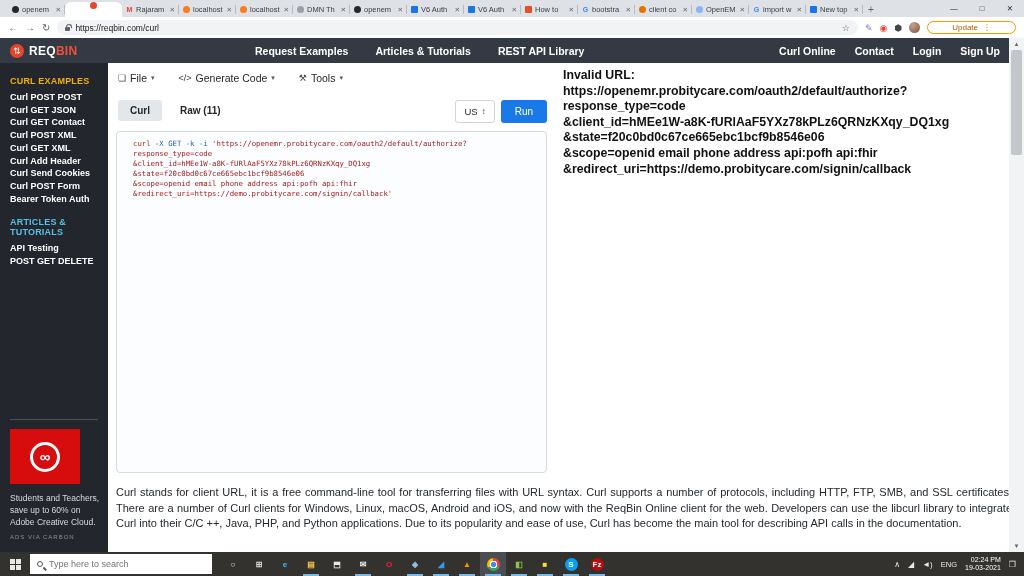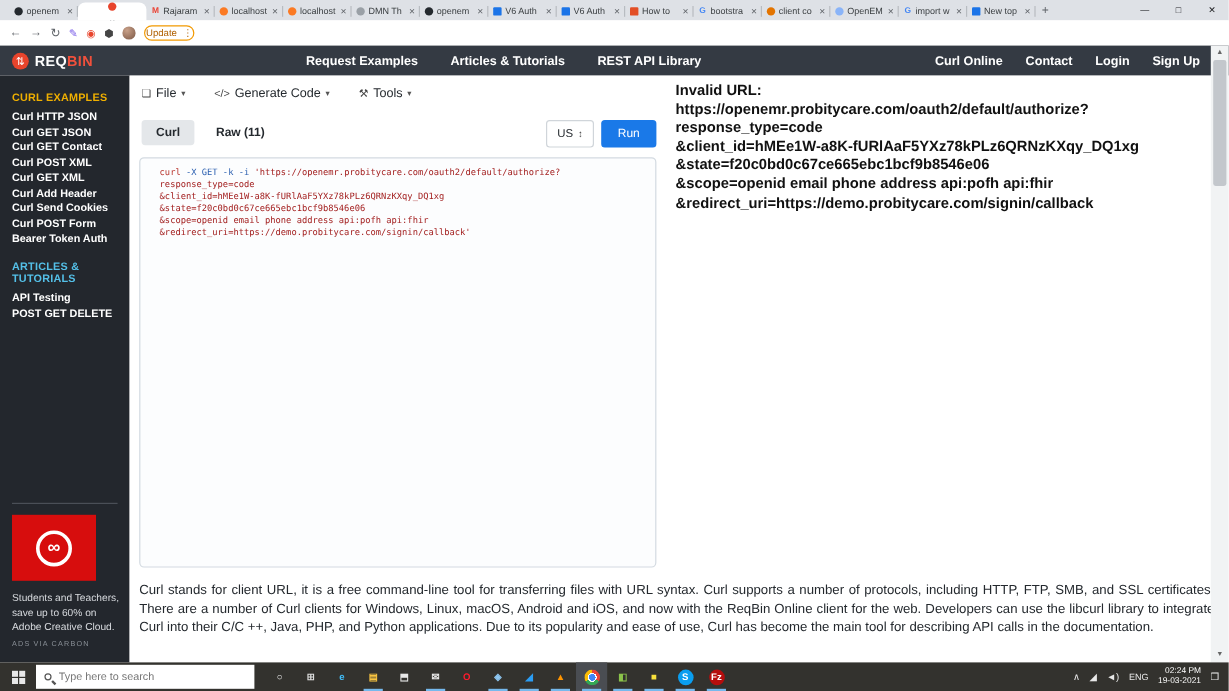--- a/index.html
+++ b/index.html
@@ -22,21 +22,21 @@
   
   .browser-toolbar { position:absolute; top:17px; left:0; right:0; height:21px; background:#fff; display:flex; align-items:center; padding:0 8px; gap:7px; }
   .navbtn { font-size:10px; color:#5f6368; }
   .omnibox { flex:1; height:15px; background:#f1f3f4; border-radius:8px; display:flex; align-items:center; gap:5px; padding:0 8px; }
   .lock { width:5px; height:4px; background:#5f6368; border-radius:1px; position:relative; margin-top:2px; }
   .lock::before { content:""; position:absolute; top:-3px; left:0.5px; width:4px; height:3px; border:1px solid #5f6368; border-bottom:none; border-radius:3px 3px 0 0; }
   .url { font-size:8.5px; color:#202124; }
   .obx-star { margin-left:auto; font-size:9px; color:#5f6368; }
   .exticon { font-size:9px; }
   .avatar { width:11px; height:11px; border-radius:50%; background:radial-gradient(circle at 35% 30%, #c9a189, #7a5644); }
-  .update-pill { border:1px solid #f29900; color:#b06000; background:#fff; border-radius:8px; font-size:8px; padding:1px 1px; display:flex; gap:5px; align-items:center; }
+  .update-pill { border:1px solid #f29900; color:#b06000; background:#fff; border-radius:8px; font-size:8px; padding:1px 24px; display:flex; gap:5px; align-items:center; }
 
   
   .site-header { position:absolute; top:38px; left:0; right:0; height:25px; background:#343a43; display:flex; align-items:center; color:#fff; }
   .brand { display:flex; align-items:center; gap:5px; padding-left:10px; width:255px; flex:none; }
   .brand-icon { width:14px; height:14px; border-radius:50%; background:#e8442c; color:#fff; font-size:9px; display:flex; align-items:center; justify-content:center; }
   .brand-name { font-size:12px; font-weight:bold; letter-spacing:0.3px; }
   .brand-name .bin { color:#f0503c; }
   .hnav { display:flex; gap:27px; font-size:10.5px; font-weight:600; }
   .hnav-right { margin-left:auto; display:flex; gap:19px; font-size:10.5px; font-weight:600; padding-right:24px; }
 
@@ -208,20 +208,25 @@
       <span>—</span>
       <span>□</span>
       <span>✕</span>
     </div>
   </div>
 
   <div class="browser-toolbar">
     <span class="navbtn">←</span>
     <span class="navbtn">→</span>
     <span class="navbtn">↻</span>
+    <div class="omnibox">
+      <span class="lock"></span>
+      <span class="url">https://reqbin.com/curl</span>
+      <span class="obx-star">☆</span>
+    </div>
     <span class="exticon" style="color:#7b5fe8;">✎</span>
     <span class="exticon" style="color:#e8442c;">◉</span>
     <span class="exticon" style="color:#454545;">⬢</span>
     <span class="avatar"></span>
     <span class="update-pill">
       <span>Update</span>
       <span>⋮</span>
     </span>
   </div>
 
@@ -250,21 +255,21 @@
         <span>Sign Up</span>
 
     </div>
   </div>
 
   <div class="content">
 
     <div class="sidebar">
       <div class="sb-heading" style="color: rgb(240, 176, 0);">CURL EXAMPLES</div>
 
-        <div class="sb-item">Curl HTTP JSON</div>
+        <div class="sb-item">Curl POST POST</div>
 
         <div class="sb-item">Curl GET JSON</div>
 
         <div class="sb-item">Curl GET Contact</div>
 
         <div class="sb-item">Curl POST XML</div>
 
         <div class="sb-item">Curl GET XML</div>
 
         <div class="sb-item">Curl Add Header</div>

